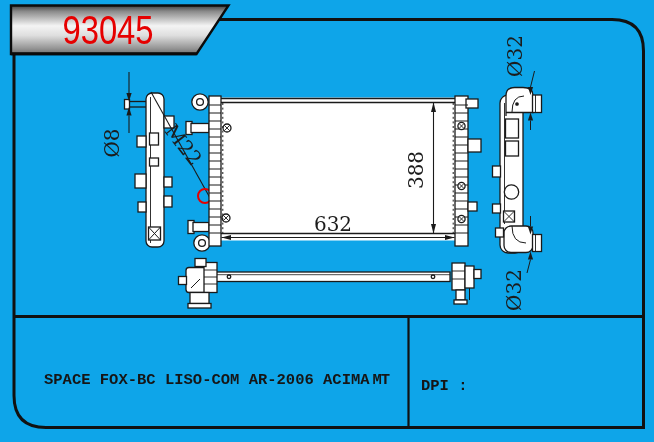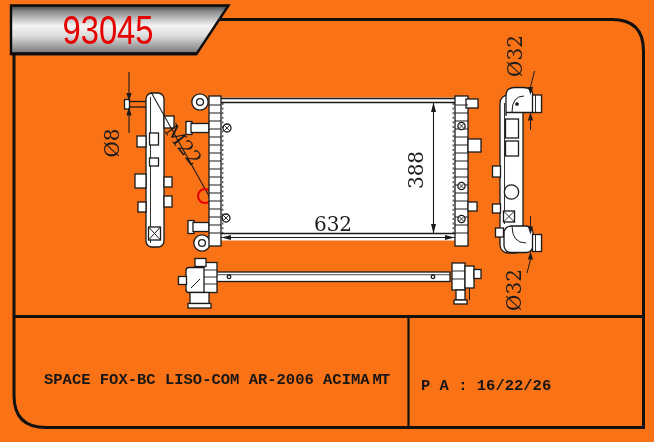--- a/index.html
+++ b/index.html
@@ -1,16 +1,16 @@
 <!DOCTYPE html>
 <html><head>
 <meta charset="utf-8">
 <style>
   html,body{margin:0;padding:0;background:#fff;}
-  .stage{position:relative;width:654px;height:442px;background:#f97316;overflow:hidden;
+  .stage{position:relative;width:654px;height:442px;background:#0ea5e9;overflow:hidden;
          font-family:"Liberation Sans",sans-serif;}
   svg{position:absolute;left:0;top:0;}
   .dim{font-family:"DejaVu Serif",serif;font-size:20px;fill:#1c1c1c;}
   .pn{font-family:"Liberation Sans",sans-serif;font-size:41px;fill:#e60000;}
   .brand{font-family:"Liberation Sans",sans-serif;font-style:italic;font-weight:700;
          font-size:16px;letter-spacing:2.5px;fill:#b9b9b9;}
   .reg{font-family:"Liberation Sans",sans-serif;font-size:14px;fill:#b9b9b9;}
   .spec{position:absolute;font-family:"Liberation Mono","DejaVu Sans Mono",monospace;
         font-size:15.5px;font-weight:600;color:#161616;white-space:pre;}
   .spec-left{left:44px;top:327px;line-height:21.4px;}
@@ -209,19 +209,18 @@
 </svg>
 
   <div class="spec spec-left">
     <div><span>SPACE FOX-BC LISO-COM AR-2006 ACIMA</span><span class="mt">MT</span></div>
     
     
     
   </div>
 
   <div class="spec spec-right">
-    <div>P A : 16/22/26</div>
     <div>DPI :</div>
     
     
   </div>
 
 </div>
 
 </body></html>

